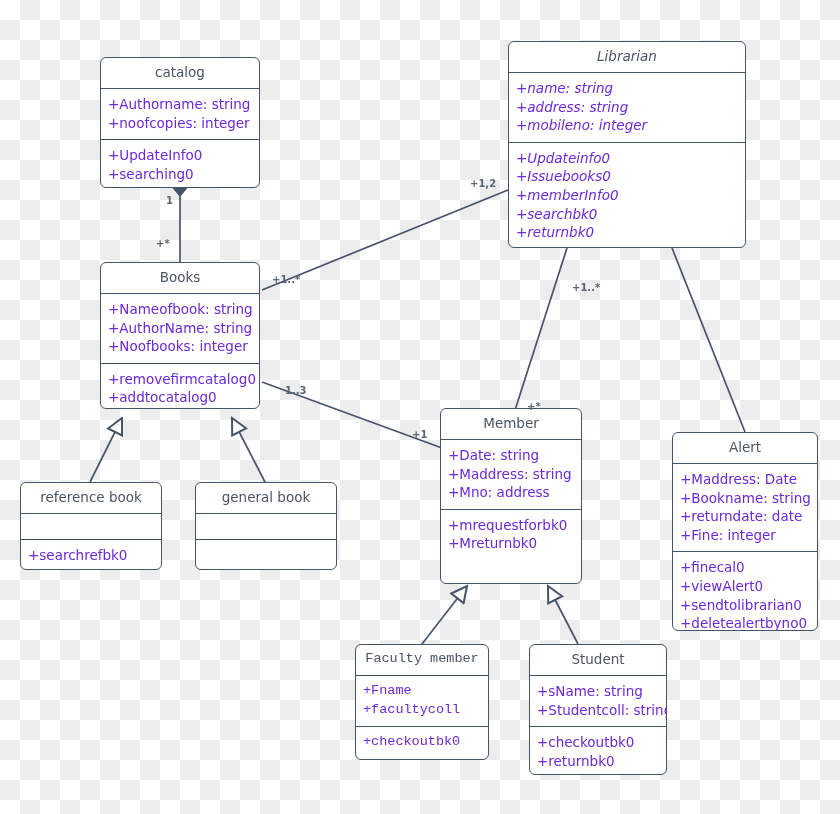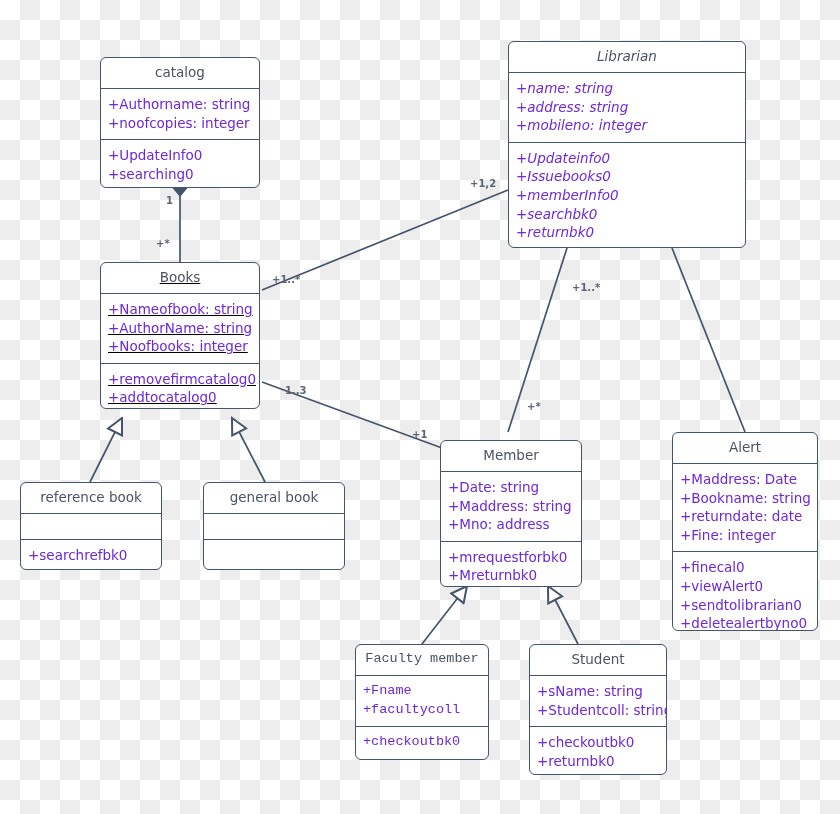--- a/index.html
+++ b/index.html
@@ -143,34 +143,34 @@
     </div>
     <div class="cls-section">
       <div class="row">+Updateinfo0</div>
       <div class="row">+Issuebooks0</div>
       <div class="row">+memberInfo0</div>
       <div class="row">+searchbk0</div>
       <div class="row">+returnbk0</div>
     </div>
   </div>
 
-  <div class="uml-class" style="left:100px; top:262px; width:160px; height:147px;text-decoration:underline;">
+  <div class="uml-class" style="left:100px; top:262px; width:160px; height:147px;">
     <div class="cls-name">Books</div>
     <div class="cls-section divided">
       <div class="row">+Nameofbook: string</div>
       <div class="row">+AuthorName: string</div>
       <div class="row">+Noofbooks: integer</div>
     </div>
     <div class="cls-section">
       <div class="row">+removefirmcatalog0</div>
       <div class="row">+addtocatalog0</div>
     </div>
   </div>
 
-  <div class="uml-class" style="left:440px; top:440px; width:142px; height:147px;">
+  <div class="uml-class" style="left:440px; top:408px; width:142px; height:176px;">
     <div class="cls-name">Member</div>
     <div class="cls-section divided">
       <div class="row">+Date: string</div>
       <div class="row">+Maddress: string</div>
       <div class="row">+Mno: address</div>
     </div>
     <div class="cls-section">
       <div class="row">+mrequestforbk0</div>
       <div class="row">+Mreturnbk0</div>
     </div>
@@ -193,21 +193,21 @@
   </div>
 
   <div class="uml-class" style="left:20px; top:482px; width:142px; height:88px;">
     <div class="cls-name">reference book</div>
     <div class="cls-section divided empty"></div>
     <div class="cls-section">
       <div class="row">+searchrefbk0</div>
     </div>
   </div>
 
-  <div class="uml-class" style="left:195px; top:482px; width:142px; height:88px;margin-left:8px;">
+  <div class="uml-class" style="left:195px; top:482px; width:142px; height:88px;">
     <div class="cls-name">general book</div>
     <div class="cls-section divided empty"></div>
     <div class="cls-section empty"></div>
   </div>
 
   <div class="uml-class" style="left:355px; top:644px; width:134px; height:116px;font-family:Liberation Mono, monospace;">
     <div class="cls-name">Faculty member</div>
     <div class="cls-section divided">
       <div class="row">+Fname</div>
       <div class="row">+facultycoll</div>

